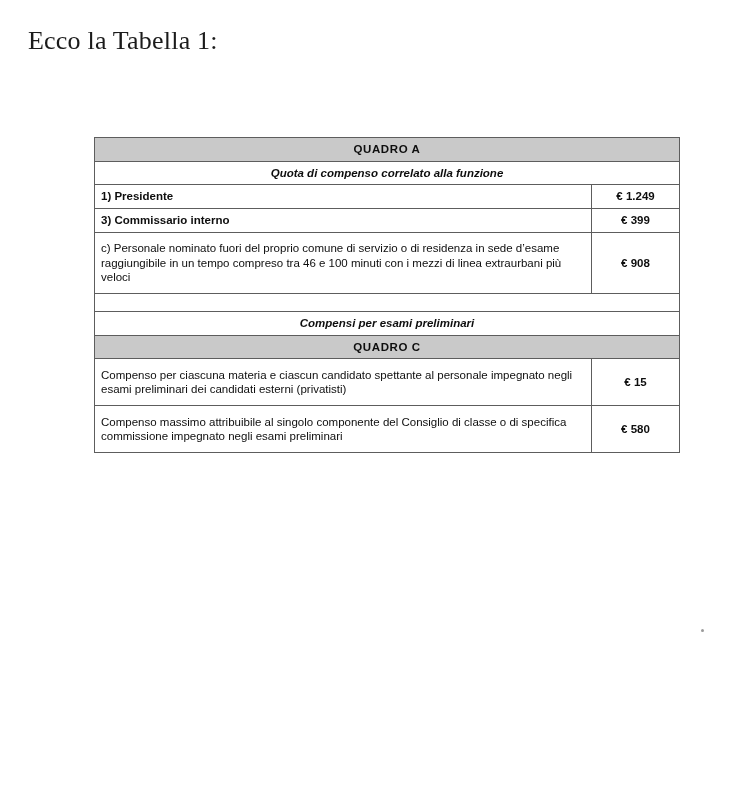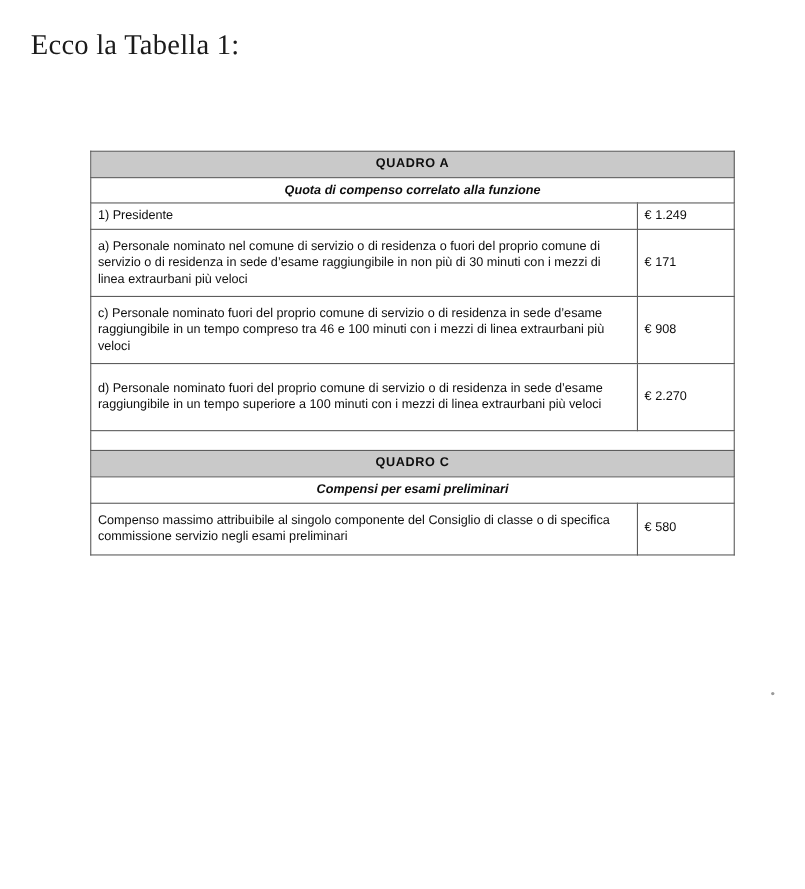--- a/index.html
+++ b/index.html
@@ -17,21 +17,21 @@
   }
   .page-heading {
     font-family: "Liberation Serif", serif;
     font-size: 26px;
     color: #1b1b1b;
     margin: 26px 0 4px 28px;
     letter-spacing: 0.2px;
   }
   .table-wrap {
     position: absolute;
-    left: 82px;
+    left: 94px;
     top: 137px;
     width: 585px;
   }
   table.doc {
     border-collapse: collapse;
     width: 585px;
     table-layout: fixed;
     background: #fff;
   }
   table.doc td {
@@ -58,26 +58,27 @@
     background: #ffffff;
     text-align: center;
     font-weight: bold;
     font-style: italic;
     font-size: 11.5px;
     padding: 6px 10px 7px 10px;
     line-height: 1.3;
     margin-top: 12px;
   }
   .item-bold {
-    font-weight: normal;
+    font-weight: bold;
     font-size: 11.5px;
     padding: 6px 8px;
   }
   .amt {
-    font-weight: normal;
+    text-align: center;
+    font-weight: bold;
     font-size: 12px;
     white-space: nowrap;
   }
   .desc-long {
     padding: 8px 8px 9px 8px;
     font-size: 11.2px;
     line-height: 1.34;
   }
   .row-tall td { height: 52px; }
   .row-mid td  { height: 38px; }
@@ -112,45 +113,45 @@
       <tr>
         <td class="quadro" colspan="2">QUADRO A</td>
       </tr>
       <tr>
         <td class="subhead" colspan="2">Quota di compenso correlato alla funzione</td>
       </tr>
       <tr>
         <td class="item-bold">1) Presidente</td>
         <td class="amt">€ 1.249</td>
       </tr>
+      <tr>
+        <td class="item-bold">3) Commissario interno</td>
+        <td class="amt">€ 399</td>
+      </tr>
 
-      <tr class="row-tall">
-        <td class="desc-long">a) Personale nominato nel comune di servizio o di residenza o fuori del proprio comune di servizio o di residenza in sede d’esame raggiungibile in non più di 30 minuti con i mezzi di linea extraurbani più veloci</td>
-        <td class="amt">€ 171</td>
-      </tr>
       <tr class="row-tall">
         <td class="desc-long">c) Personale nominato fuori del proprio comune di servizio o di residenza in sede d’esame raggiungibile in un tempo compreso tra 46 e 100 minuti con i mezzi di linea extraurbani più veloci</td>
         <td class="amt">€ 908</td>
-      </tr>
-      <tr class="row-tall">
-        <td class="desc-long">d) Personale nominato fuori del proprio comune di servizio o di residenza in sede d’esame raggiungibile in un tempo superiore a 100 minuti con i mezzi di linea extraurbani più veloci</td>
-        <td class="amt">€ 2.270</td>
       </tr>
 
       <tr class="spacer-row">
         <td colspan="2"></td>
       </tr>
 
       <tr>
+        <td class="subhead" colspan="2">Compensi per esami preliminari</td>
+      </tr>
+      <tr>
         <td class="quadro" colspan="2">QUADRO C</td>
       </tr>
-      <tr>
-        <td class="subhead" colspan="2">Compensi per esami preliminari</td>
+      <tr class="row-mid">
+        <td class="desc-long">Compenso per ciascuna materia e ciascun candidato spettante al personale impegnato negli esami preliminari dei candidati esterni (privatisti)</td>
+        <td class="amt">€ 15</td>
       </tr>
       <tr class="row-mid">
-        <td class="desc-long">Compenso massimo attribuibile al singolo componente del Consiglio di classe o di specifica commissione servizio negli esami preliminari</td>
+        <td class="desc-long">Compenso massimo attribuibile al singolo componente del Consiglio di classe o di specifica commissione impegnato negli esami preliminari</td>
         <td class="amt">€ 580</td>
       </tr>
     </tbody>
   </table>
 </div>
 
 <div class="stray-dot"></div>
 
 </body></html>

